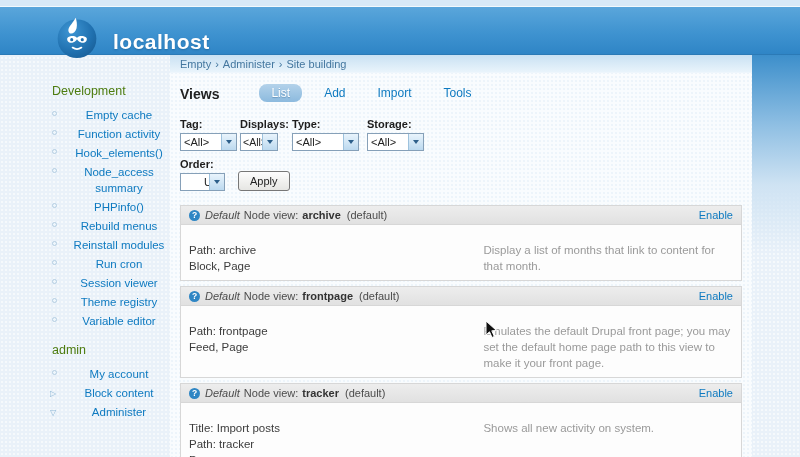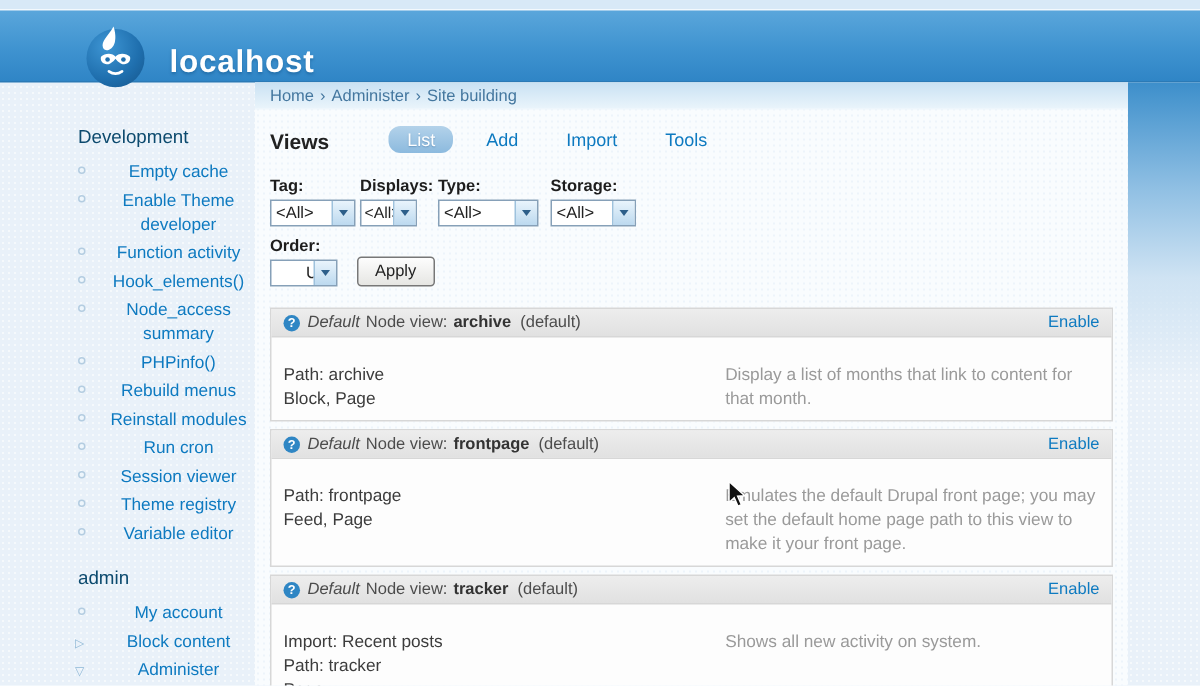--- a/index.html
+++ b/index.html
@@ -23,21 +23,21 @@
   .site-name { position:absolute; left:113px; top:23px; color:#ffffff;
     font-size:21px; font-weight:bold; letter-spacing:.5px;
     text-shadow:0 1px 2px rgba(0,60,110,.35); cursor:pointer; }
 
   
   .right-fade { position:absolute; left:752px; top:55px; width:48px; height:200px;
     background:linear-gradient(180deg,#3d8fcb 0%,#8fbfe3 35%,#cfe3f3 65%,rgba(233,241,249,0) 100%); }
 
   
   .sidebar { position:absolute; left:52px; top:84px; width:120px; font-size:11.5px; }
-  .side-title { color:#0c4a6e; font-size:12.5px; margin-bottom:9px; }
+  .side-title { color:#4d7c0f; font-size:12.5px; margin-bottom:9px; }
   .side-list { list-style:none; margin-bottom:14px; }
   .side-list li { position:relative; padding-left:14px; line-height:16px; margin-bottom:3px;text-align:center; }
   .side-list a { color:#0e7ac0; }
   .bullet-circle { position:absolute; left:0; top:4px; width:5px; height:5px;
     border:1px solid #b4cde1; border-radius:50%; background:#eef6fc; }
   .bullet-tri { position:absolute; left:-2px; top:1px; color:#8fb8d6; font-size:8px; }
 
   
   .panel { position:absolute; left:170px; top:55px; width:582px; height:402px;
     background-color:#f9fcfe;
@@ -128,21 +128,20 @@
   </svg>
   <span class="site-name">localhost</span>
 </div>
 
 <div class="right-fade"></div>
 
 <div class="sidebar">
   <div class="side-title">Development</div>
   <ul class="side-list">
     <li><span class="bullet-circle"></span><a>Empty cache</a></li>
-    <li><span class="bullet-circle"></span><a>Enable Theme developer</a></li>
     <li><span class="bullet-circle"></span><a>Function activity</a></li>
     <li><span class="bullet-circle"></span><a>Hook_elements()</a></li>
     <li><span class="bullet-circle"></span><a>Node_access summary</a></li>
     <li><span class="bullet-circle"></span><a>PHPinfo()</a></li>
     <li><span class="bullet-circle"></span><a>Rebuild menus</a></li>
     <li><span class="bullet-circle"></span><a>Reinstall modules</a></li>
     <li><span class="bullet-circle"></span><a>Run cron</a></li>
     <li><span class="bullet-circle"></span><a>Session viewer</a></li>
     <li><span class="bullet-circle"></span><a>Theme registry</a></li>
     <li><span class="bullet-circle"></span><a>Variable editor</a></li>
@@ -153,21 +152,21 @@
     <li><span class="bullet-tri">▷</span><a>Block content</a></li>
     <li><span class="bullet-tri">▽</span><a>Administer</a>
       
     </li>
   </ul>
 </div>
 
 <div class="panel">
 
   <div class="breadcrumb">
-    <a>Home</a><span class="crumb-sep">›</span><a>Administer</a><span class="crumb-sep">›</span><a>Site building</a>
+    <a>Empty</a><span class="crumb-sep">›</span><a>Administer</a><span class="crumb-sep">›</span><a>Site building</a>
   </div>
 
   <div class="panel-body">
 
     <div class="title-row">
       <span class="page-title">Views</span>
       <div class="tabs">
         <span class="tab active">List</span>
         <span class="tab">Add</span>
         <span class="tab">Import</span>
@@ -258,21 +257,21 @@
       <div class="vb-head">
         <span class="help-icon">?</span>
         <span class="vb-badge">Default</span>
         <span class="vb-kind">Node view:</span>
         <span class="vb-name">tracker</span>
         <span class="vb-suffix">(default)</span>
         <a class="vb-action">Enable</a>
       </div>
       <div class="vb-body">
         <div class="vb-left">
-          <div>Import: Recent posts</div>
+          <div>Title: Import posts</div>
           <div>Path: tracker</div>
           <div class="it">Page</div>
         </div>
         <div class="vb-desc">Shows all new activity on system.</div>
       </div>
     </div>
 
   </div>
 </div>
 

